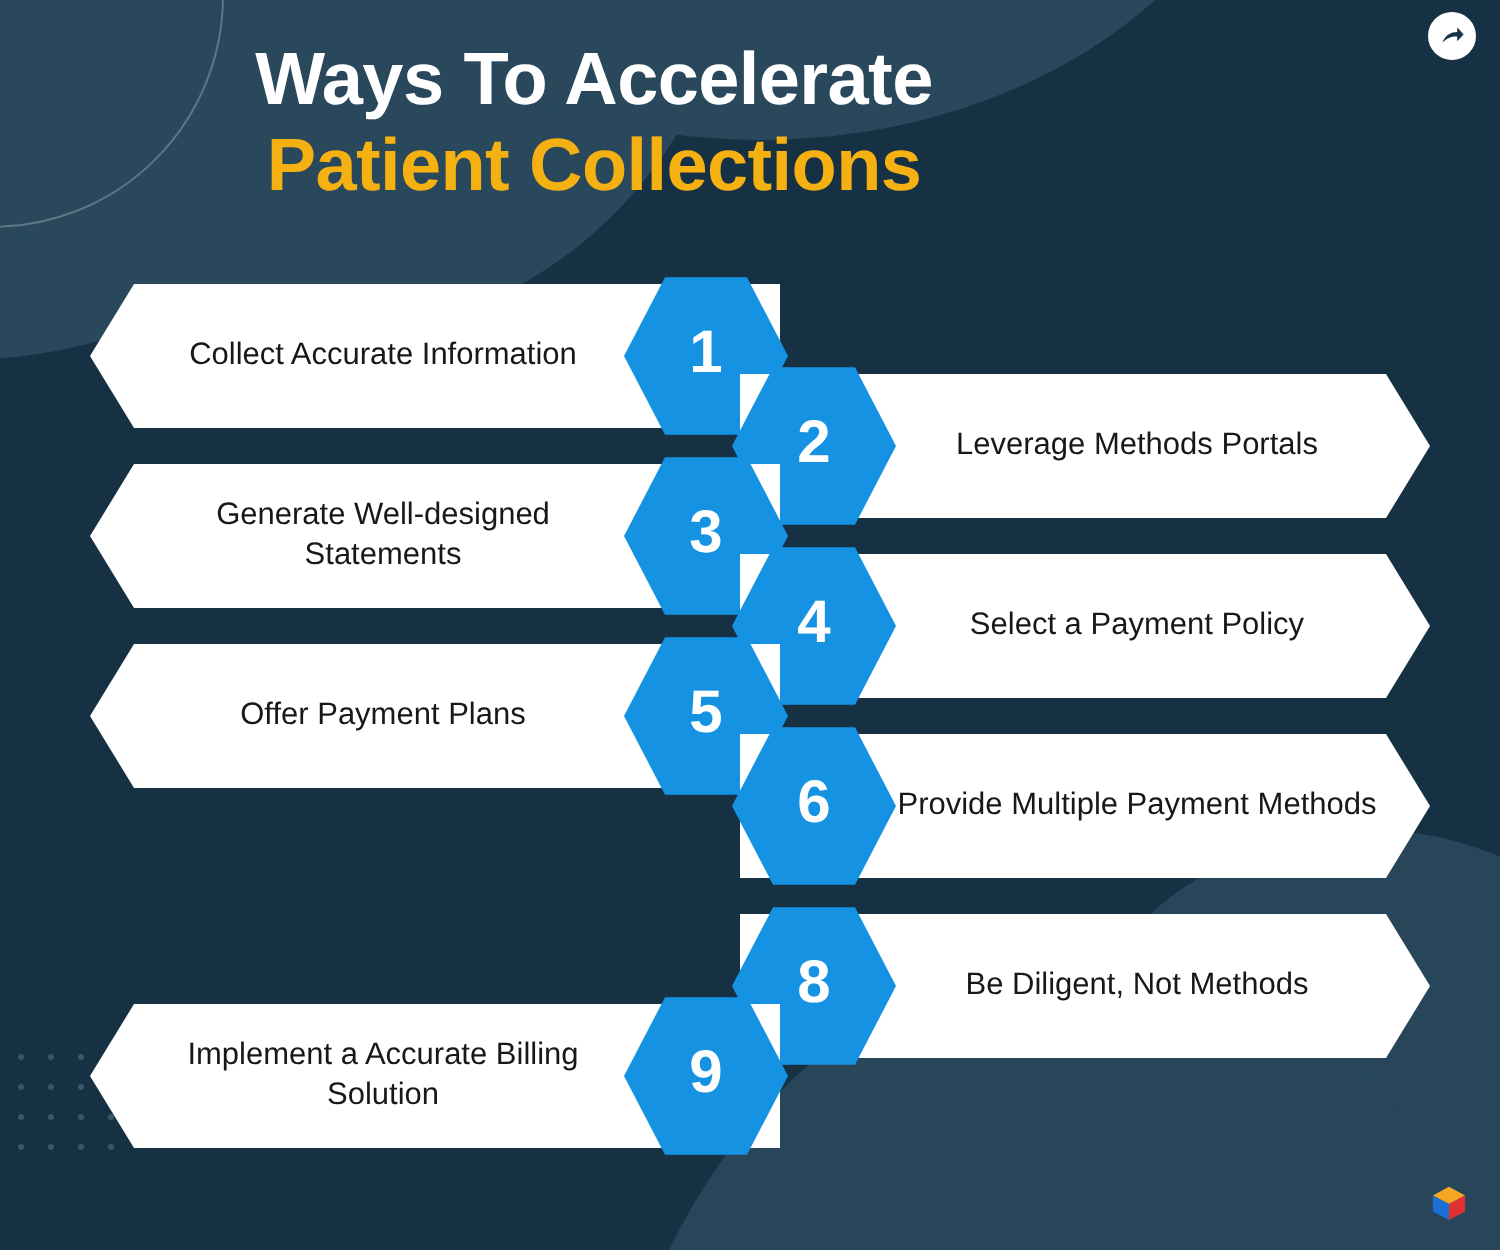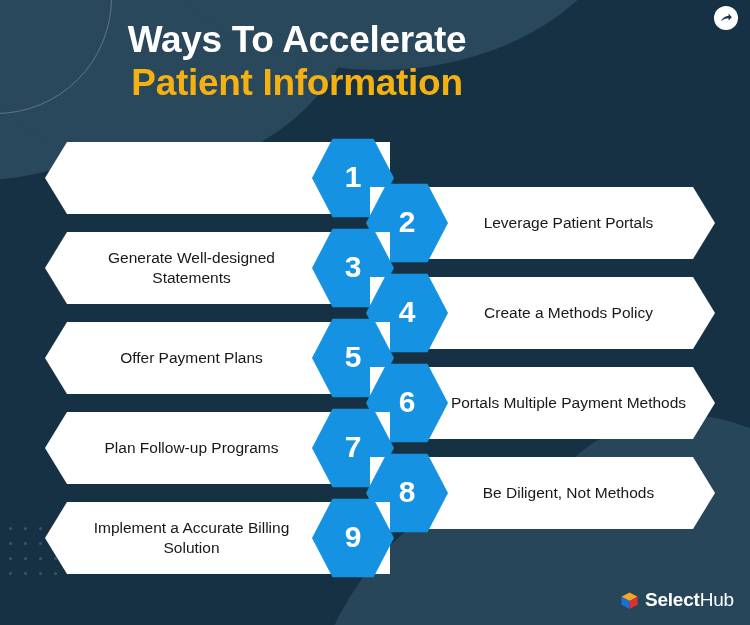--- a/index.html
+++ b/index.html
@@ -153,79 +153,73 @@
   <div class="share-btn">
     <span>
       <svg width="14" height="14" viewBox="0 0 14 14" aria-hidden="true">
         <path d="M2.2 10.4 C3.6 6.4 6.6 5.0 9.6 5.0 L9.6 2.6 L12.8 6.2 L9.6 9.6 L9.6 7.3 C6.9 7.2 4.3 8.1 2.2 10.4 Z" fill="#1b3346"></path>
       </svg>
     </span>
   </div>
 
   <div class="title">
     <span class="l1">Ways To Accelerate</span>
-    <span class="l2">Patient Information</span>
+    <span class="l2">Patient Collections</span>
   </div>
 
   <div class="steps">
 
     <div class="row left" style="top:0px;">
       <div class="banner"></div>
+      <div class="label">Collect Accurate Information</div>
       <div class="hex">
         <span>1</span>
       </div>
     </div>
 
     <div class="row right" style="top:45px;">
       <div class="banner"></div>
-      <div class="label">Leverage Patient Portals</div>
+      <div class="label">Leverage Methods Portals</div>
       <div class="hex">
         <span>2</span>
       </div>
     </div>
 
     <div class="row left" style="top:90px;text-decoration:underline;">
       <div class="banner"></div>
       <div class="label">Generate Well-designed Statements</div>
       <div class="hex">
         <span>3</span>
       </div>
     </div>
 
     <div class="row right" style="top:135px;">
       <div class="banner"></div>
-      <div class="label">Create a Methods Policy</div>
+      <div class="label">Select a Payment Policy</div>
       <div class="hex">
         <span>4</span>
       </div>
     </div>
 
     <div class="row left" style="top:180px;text-decoration:underline;">
       <div class="banner"></div>
       <div class="label">Offer Payment Plans</div>
       <div class="hex">
         <span>5</span>
       </div>
     </div>
 
     <div class="row right" style="top:225px;">
       <div class="banner"></div>
-      <div class="label">Portals Multiple Payment Methods</div>
+      <div class="label">Provide Multiple Payment Methods</div>
       <div class="hex">
         <span>6</span>
       </div>
     </div>
 
-    <div class="row left" style="top:270px;">
-      <div class="banner"></div>
-      <div class="label">Plan Follow-up Programs</div>
-      <div class="hex">
-        <span>7</span>
-      </div>
-    </div>
 
     <div class="row right" style="top:315px;">
       <div class="banner"></div>
       <div class="label">Be Diligent, Not Methods</div>
       <div class="hex">
         <span>8</span>
       </div>
     </div>
 
     <div class="row left" style="top:360px;">
@@ -239,16 +233,15 @@
   </div>
 
   <div class="logo">
     <span>
       <svg class="logo-cube" viewBox="0 0 40 40" aria-hidden="true">
         <polygon points="20,3 37,12 20,21 3,12" fill="#f5a623"></polygon>
         <polygon points="37,12 37,29 20,38 20,21" fill="#e03131"></polygon>
         <polygon points="3,12 20,21 20,38 3,29" fill="#1b6fd6"></polygon>
       </svg>
     </span>
-    <span class="logo-text"><span>Select</span><span class="thin">Hub</span></span>
   </div>
 
 </div>
 
 </body></html>

